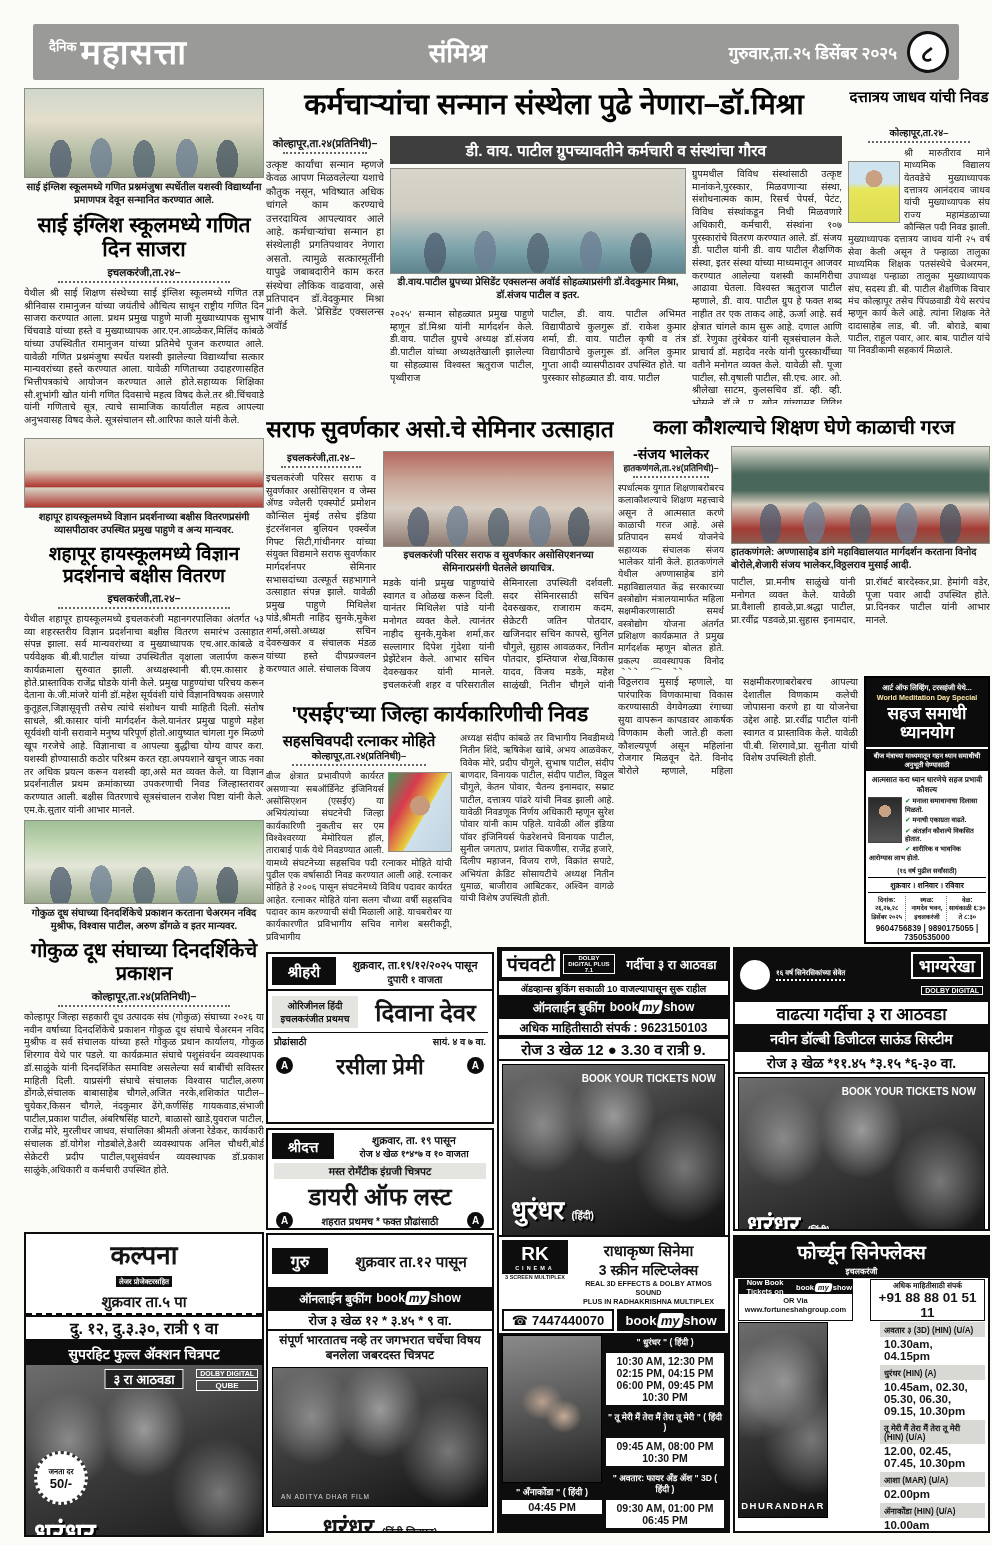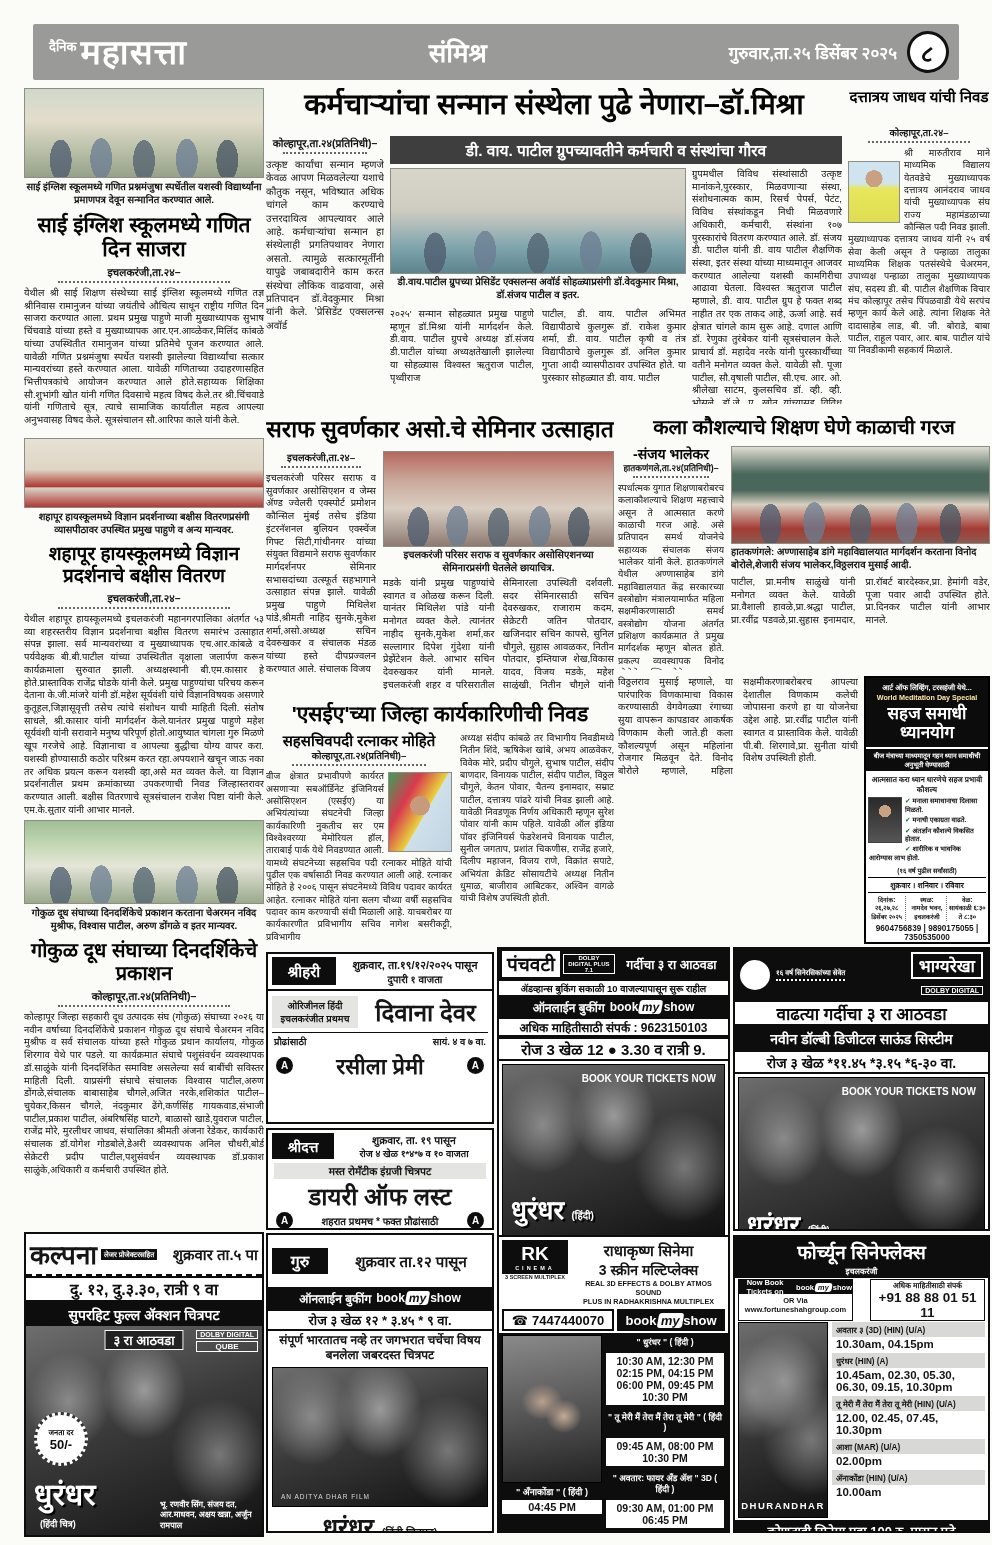--- a/index.html
+++ b/index.html
@@ -400,38 +400,38 @@
       </div>
       <div style="flex:1; border:1.5px solid #0d0d0d; text-align:center;">
         <div style="font-size:7.5px; font-weight:700;">अधिक माहितीसाठी संपर्क</div>
         <div style="font-size:13.5px; font-weight:800;">+91 88 88 01 51 11</div>
       </div>
     </div>
     <div style="display:flex; gap:4px; padding:0 3px;">
       <div class="poster" style="width:90px; height:196px;">
         <div style="position:absolute; bottom:6px; left:0; right:0; text-align:center; font-weight:800; font-size:9.5px; letter-spacing:1.5px;">DHURANDHAR</div>
       </div>
-      <div style="flex:1;">
+      <div style="flex:1;margin-left:48px;">
         <div class="listbar">अवतार ३ (3D) (HIN) (U/A)</div>
         <div class="listtime">10.30am, 04.15pm</div>
         <div class="listbar">धुरंधर (HIN) (A)</div>
         <div class="listtime">10.45am, 02.30, 05.30, 06.30, 09.15, 10.30pm</div>
         <div class="listbar">तू मेरी मैं तेरा मैं तेरा तू मेरी (HIN) (U/A)</div>
         <div class="listtime">12.00, 02.45, 07.45, 10.30pm</div>
         <div class="listbar">आशा (MAR) (U/A)</div>
         <div class="listtime">02.00pm</div>
         <div class="listbar">ॲनाकोंडा (HIN) (U/A)</div>
         <div class="listtime">10.00am</div>
       </div>
     </div>
     <div class="strip" style="height:22px; font-size:13px; margin-top:2px;">कोणताही सिनेमा पहा 100 रु. पासून पुढे</div>
   </div>
 
   <div class="b adbox" style="left:24px; top:1232px; width:240px; height:305px;">
-    <div style="display:flex; align-items:center; gap:4px; padding:2px 4px; border-bottom:2px dashed #0d0d0d;">
+    <div style="display:flex; align-items:center; gap:4px; padding:2px 4px; border-bottom:2px dashed #0d0d0d;flex-direction:column;">
       <div style="font-weight:800; font-size:26px;">कल्पना</div>
       <div style="background:#0d0d0d; color:#fff; font-size:7px; font-weight:700; padding:1px 3px;">लेजर प्रोजेक्टरसहित</div>
       <div style="flex:1; text-align:right; font-weight:800; font-size:15px;">शुक्रवार ता.५ पा</div>
     </div>
     <div class="wstrip" style="height:26px; font-size:16px; border-left:none; border-right:none;">दु. १२, दु.३.३०, रात्री ९ वा</div>
     <div class="strip" style="height:24px; font-size:14px;">सुपरहिट फुल्ल ॲक्शन चित्रपट</div>
     <div class="poster" style="height:214px; margin:0; border:none;">
       <div style="position:absolute; top:4px; left:50%; transform:translateX(-50%); border:1px solid #fff; background:#222; padding:0 8px; font-weight:800; font-size:13px;">३ रा आठवडा</div>
       <div style="position:absolute; top:4px; right:4px; text-align:center;">
         <div class="chip" style="font-size:7px;">DOLBY DIGITAL</div>

